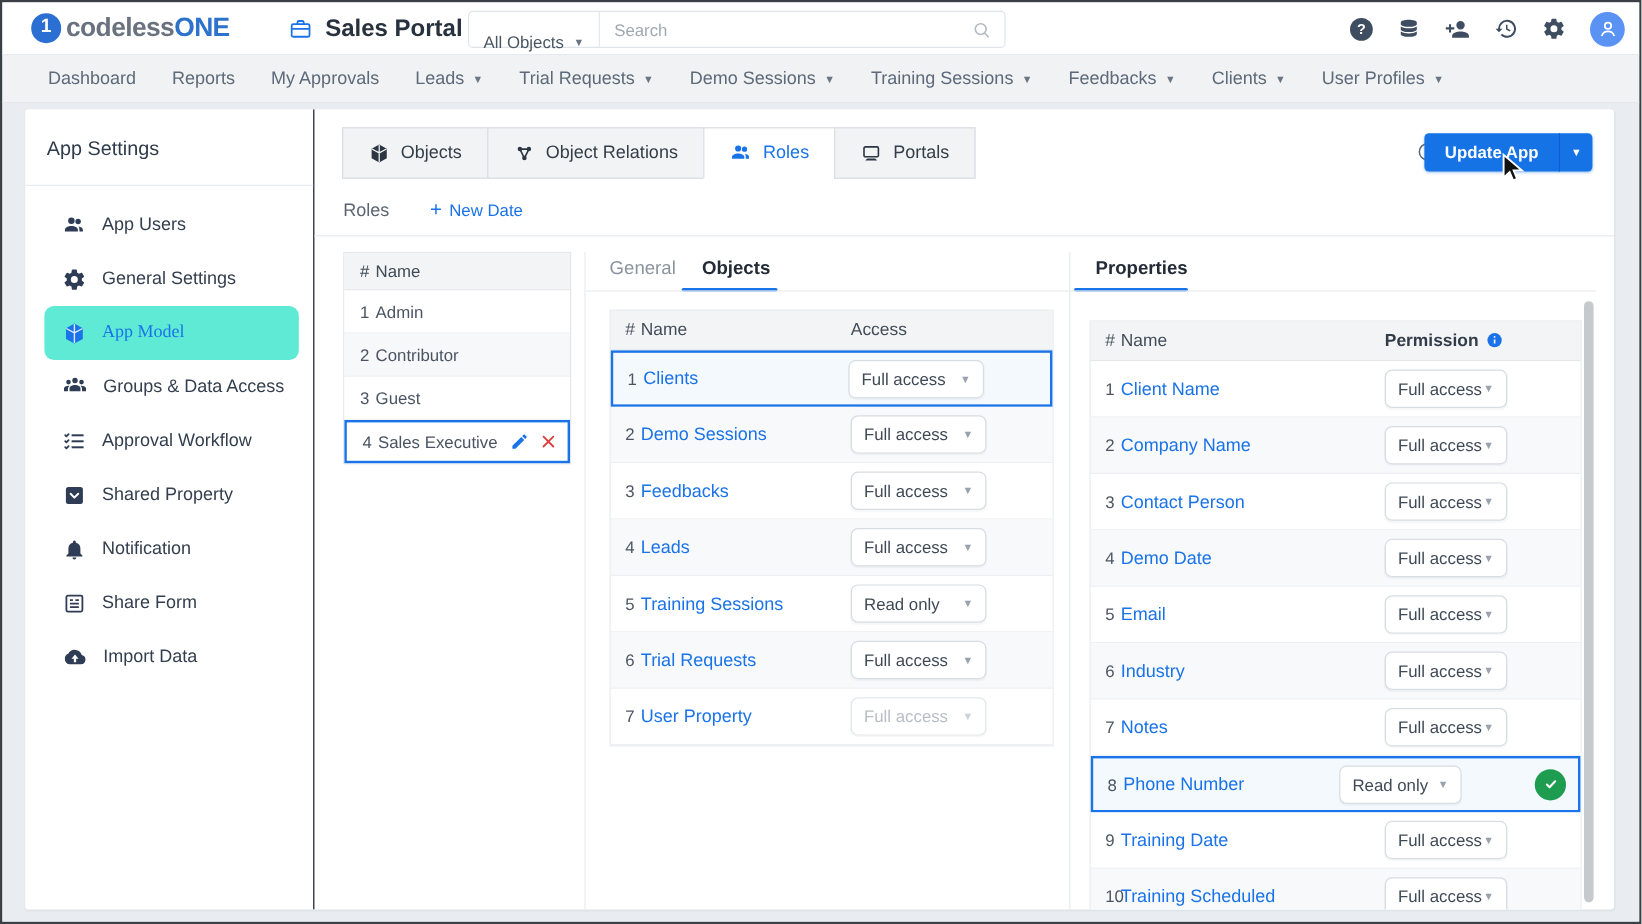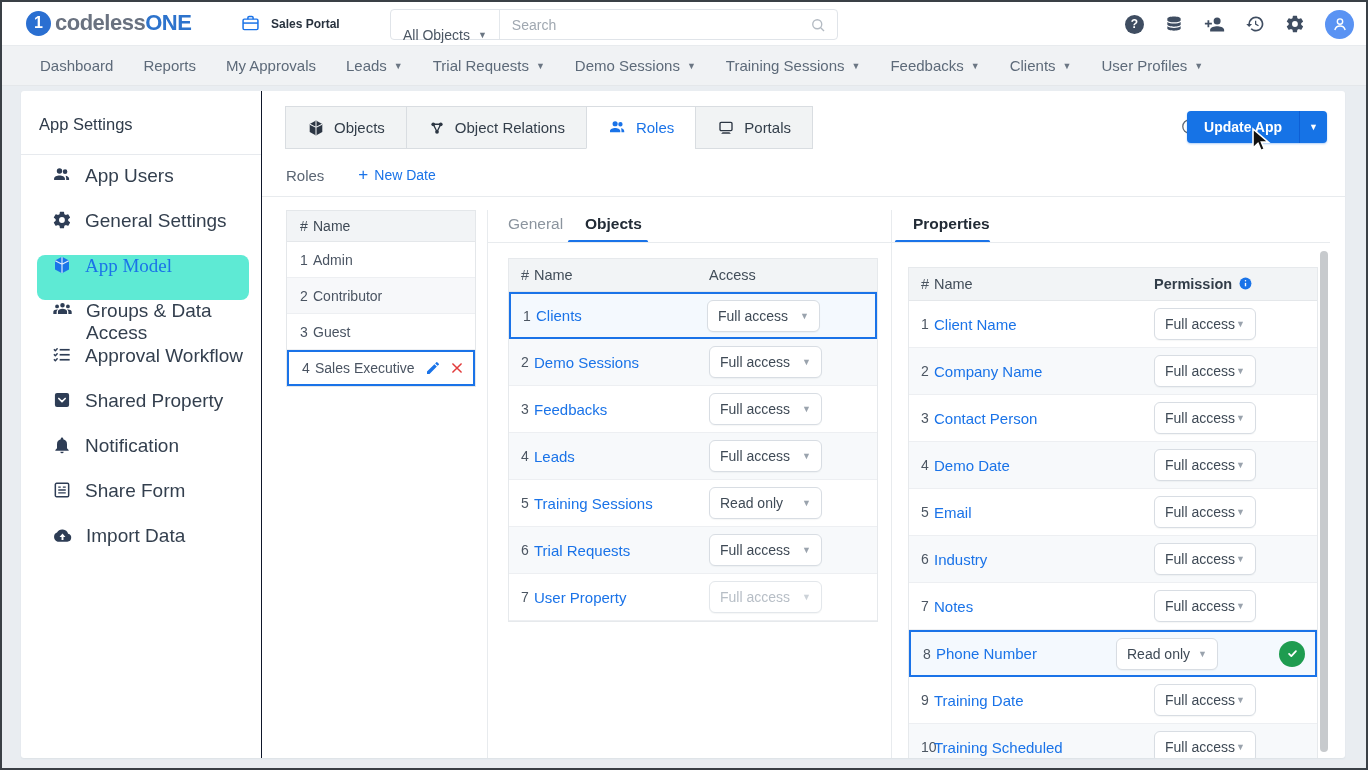--- a/index.html
+++ b/index.html
@@ -7,21 +7,21 @@
   body { font-family:"Liberation Sans","DejaVu Sans",sans-serif; background:#e9edf1; position:relative; overflow:hidden; }
   .frame { position:absolute; inset:0; border:2px solid #3a4046; display:flex; flex-direction:column; }
 
   
   .header { height:44px; background:#fff; border-bottom:1px solid #e8ebee; position:relative; flex:0 0 44px; }
   .logo { position:absolute; left:24px; top:8px; display:flex; align-items:center; gap:4px; cursor:pointer; }
   .logo-mark { width:25px; height:25px; border-radius:50%; background:#2a6fd1; color:#fff; font-weight:bold; font-size:16px; display:flex; align-items:center; justify-content:center; }
   .logo-text { font-size:22px; font-weight:700; letter-spacing:-0.5px; }
   .lt1 { color:#6a7280; } .lt2 { color:#2d73cc; }
   .app-chip { position:absolute; left:238px; top:11px; display:flex; align-items:center; gap:10px; }
-  .app-name { font-size:12px; font-weight:600; color:#28323e; }
+  .app-name { font-size:20px; font-weight:600; color:#28323e; }
   .searchbox { position:absolute; left:388px; top:7px; width:448px; height:31px; border:1px solid #e0e4e9; border-radius:4px; display:flex; align-items:center; background:#fff; }
   .sfilter { display:flex; align-items:center; gap:8px; padding:0 12px; font-size:14px; color:#4b5663; cursor:pointer;margin-top:20px; }
   .caret { font-size:9px; color:#6b7683; }
   .sdiv { width:1px; align-self:stretch; background:#e4e8ec; }
   .sinput { flex:1; border:none; outline:none; padding:0 12px; font-size:14px; color:#333; font-family:inherit; }
   .sinput::placeholder { color:#a0a8b1; }
   .sicon { padding-right:10px; color:#b3bac2; display:flex; }
   .hicons { position:absolute; right:12px; top:0; height:44px; display:flex; align-items:center; gap:20px; color:#3f4d61; }
   .hicon { display:flex; cursor:pointer; }
   .help-badge { width:19px; height:19px; border-radius:50%; background:#3f4d61; color:#fff; font-size:12px; font-weight:700; display:flex; align-items:center; justify-content:center; }
@@ -32,21 +32,21 @@
   .nitem { font-size:15px; color:#5d6a79; display:flex; align-items:center; gap:7px; cursor:pointer; white-space:nowrap; }
 
   
   .content { flex:1; position:relative; background:#e9edf1; }
   .card { position:absolute; left:19px; top:5px; width:1324px; height:667px; background:#fff; border-radius:3px; display:flex; overflow:hidden; box-shadow:0 1px 2px rgba(40,50,60,.06); }
 
   
   .sidebar { width:241px; flex:0 0 241px; border-right:1px solid #0f172a; }
   .side-title { padding:24px 0 20px 18px; font-size:16.5px; font-weight:500; color:#2f3b4a; border-bottom:1px solid #e7eaee; }
   .slist { padding-top:10px; }
-  .sitem { display:flex; align-items:flex-start; height:45px; margin:0 12px 0 16px; padding-left:15px; gap:13px; border-radius:8px; font-size:19px; color:#333f4e; cursor:pointer; }
+  .sitem { display:flex; align-items:center; height:45px; margin:0 12px 0 16px; padding-left:15px; gap:13px; border-radius:8px; font-size:15px; color:#333f4e; cursor:pointer; }
   .sitem .icon { color:#2e3d55; display:flex; }
   .sitem.active { background:#5eead4; color:#1a73e8;font-family:Liberation Serif, serif; }
   .sitem.active .icon { color:#1a73e8; }
 
   
   .main { position:relative; flex:1; }
   .tabs { position:absolute; left:24px; top:15px; display:flex; }
   .tab { height:43px; display:flex; align-items:center; gap:9px; padding:0 21px; background:#f1f3f4; border:1px solid #d9dde1; margin-left:-1px; font-size:15px; font-weight:500; color:#333e4a; cursor:pointer; }
   .tab .ticon { display:flex; color:#2c3643; }
   .tab.active { background:#fff; color:#1a73e8; border-bottom-color:#fff; }

